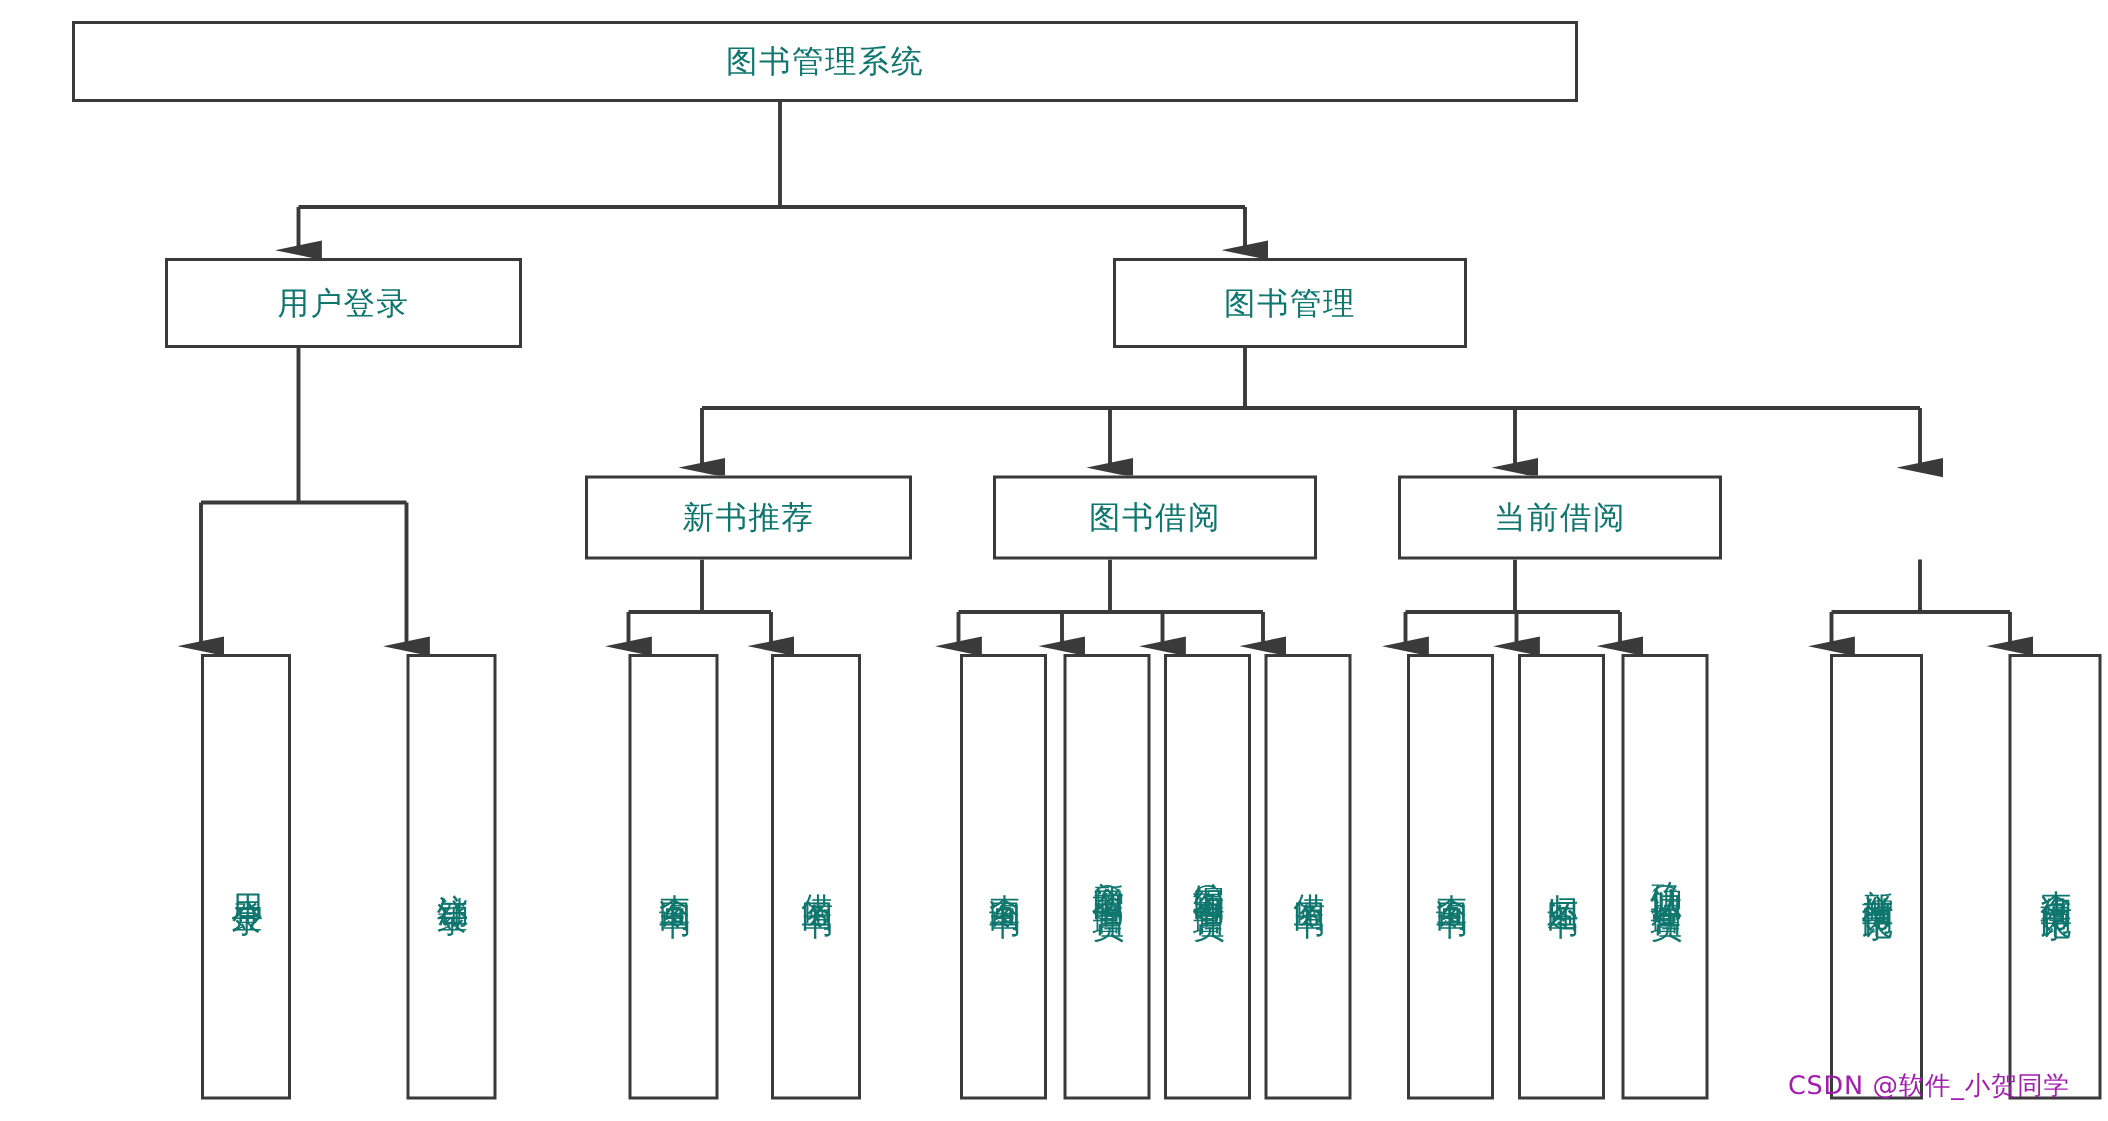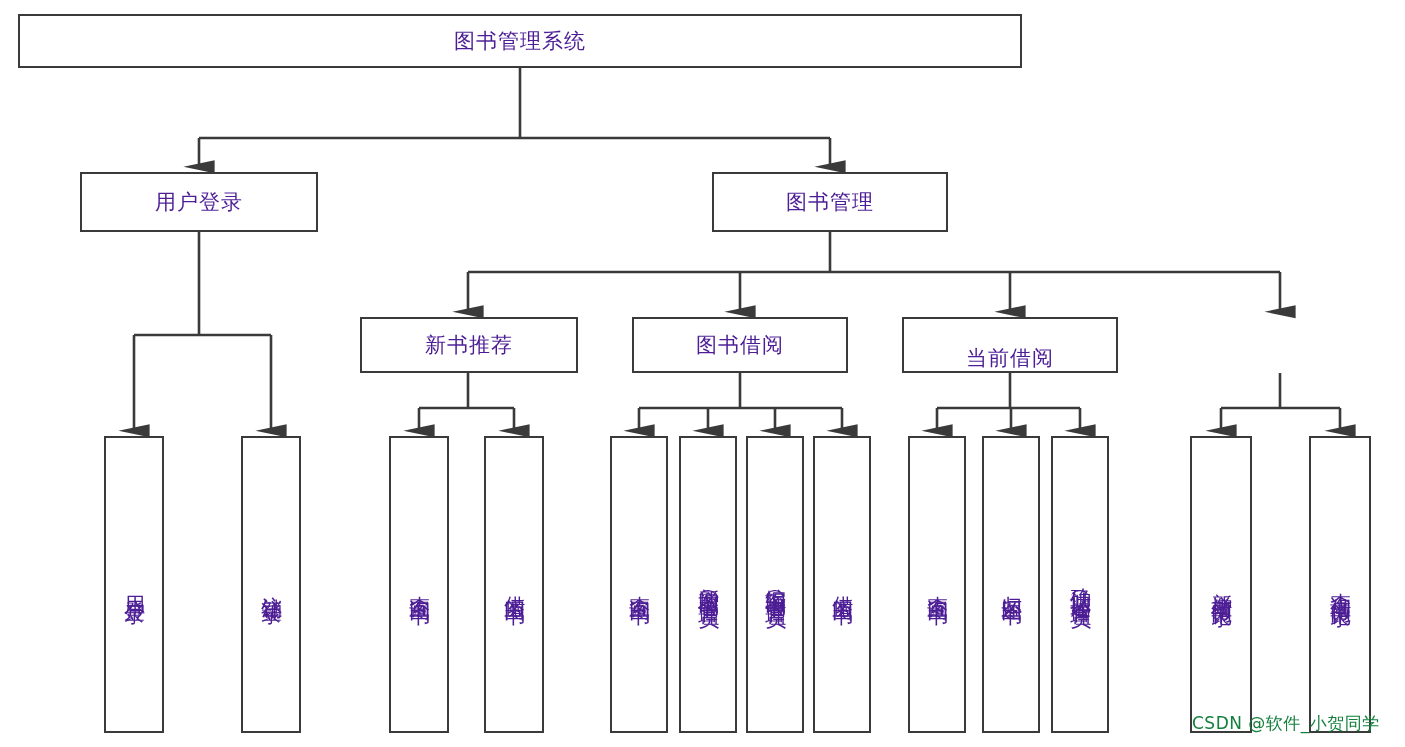--- a/index.html
+++ b/index.html
@@ -25,21 +25,22 @@
     pointer-events: none;
   }
   .node {
     position: absolute;
     box-sizing: border-box;
     background: #ffffff;
     border: 2px solid #3a3a3a;
     display: flex;
     align-items: center;
     justify-content: center;
-    color: #4c1d95;
+    color: #0f766e;
+    margin-left: 30px;
   }
   .node.horiz .label {
     font-size: 21px;
     line-height: 1.25;
     letter-spacing: 1px;
     white-space: nowrap;
   }
   .node.vert {
     padding: 6px 2px;
   }
@@ -48,21 +49,21 @@
     text-orientation: upright;
     font-size: 21px;
     line-height: 1.32;
     letter-spacing: 3px;
     white-space: nowrap;
     text-align: center;
   }
   .watermark {
     position: absolute;
     font-size: 17px;
-    color: #15803d;
+    color: #a21caf;
     white-space: nowrap;
     letter-spacing: 0.5px;
   }
 </style>
 </head>
 <body>
 
 <div id="canvas">
 
   <svg class="wires" viewBox="0 0 1405 747" xmlns="http://www.w3.org/2000/svg">
@@ -125,21 +126,21 @@
   <div class="node horiz" id="node-l1-1" style="left: 712px; top: 172px; width: 236px; height: 60px; justify-content: center;">
     <span class="label">图书管理</span>
   </div>
 
   <div class="node horiz" id="node-l2-0" style="left: 360px; top: 317px; width: 218px; height: 56px; text-align: center;">
     <span class="label">新书推荐</span>
   </div>
   <div class="node horiz" id="node-l2-1" style="left: 632px; top: 317px; width: 216px; height: 56px;">
     <span class="label">图书借阅</span>
   </div>
-  <div class="node horiz" id="node-l2-2" style="left: 902px; top: 317px; width: 216px; height: 56px; align-items: flex-end;">
+  <div class="node horiz" id="node-l2-2" style="left: 902px; top: 317px; width: 216px; height: 56px;">
     <span class="label">当前借阅</span>
   </div>
 
   <div class="node vert" id="node-leaf-0" style="left: 104px; top: 436px; width: 60px; height: 297px;">
     <span class="label">用户登录</span>
   </div>
   <div class="node vert" id="node-leaf-1" style="left: 241px; top: 436px; width: 60px; height: 297px;">
     <span class="label">注销登录</span>
   </div>
   <div class="node vert" id="node-leaf-2" style="left: 389px; top: 436px; width: 60px; height: 297px;">

